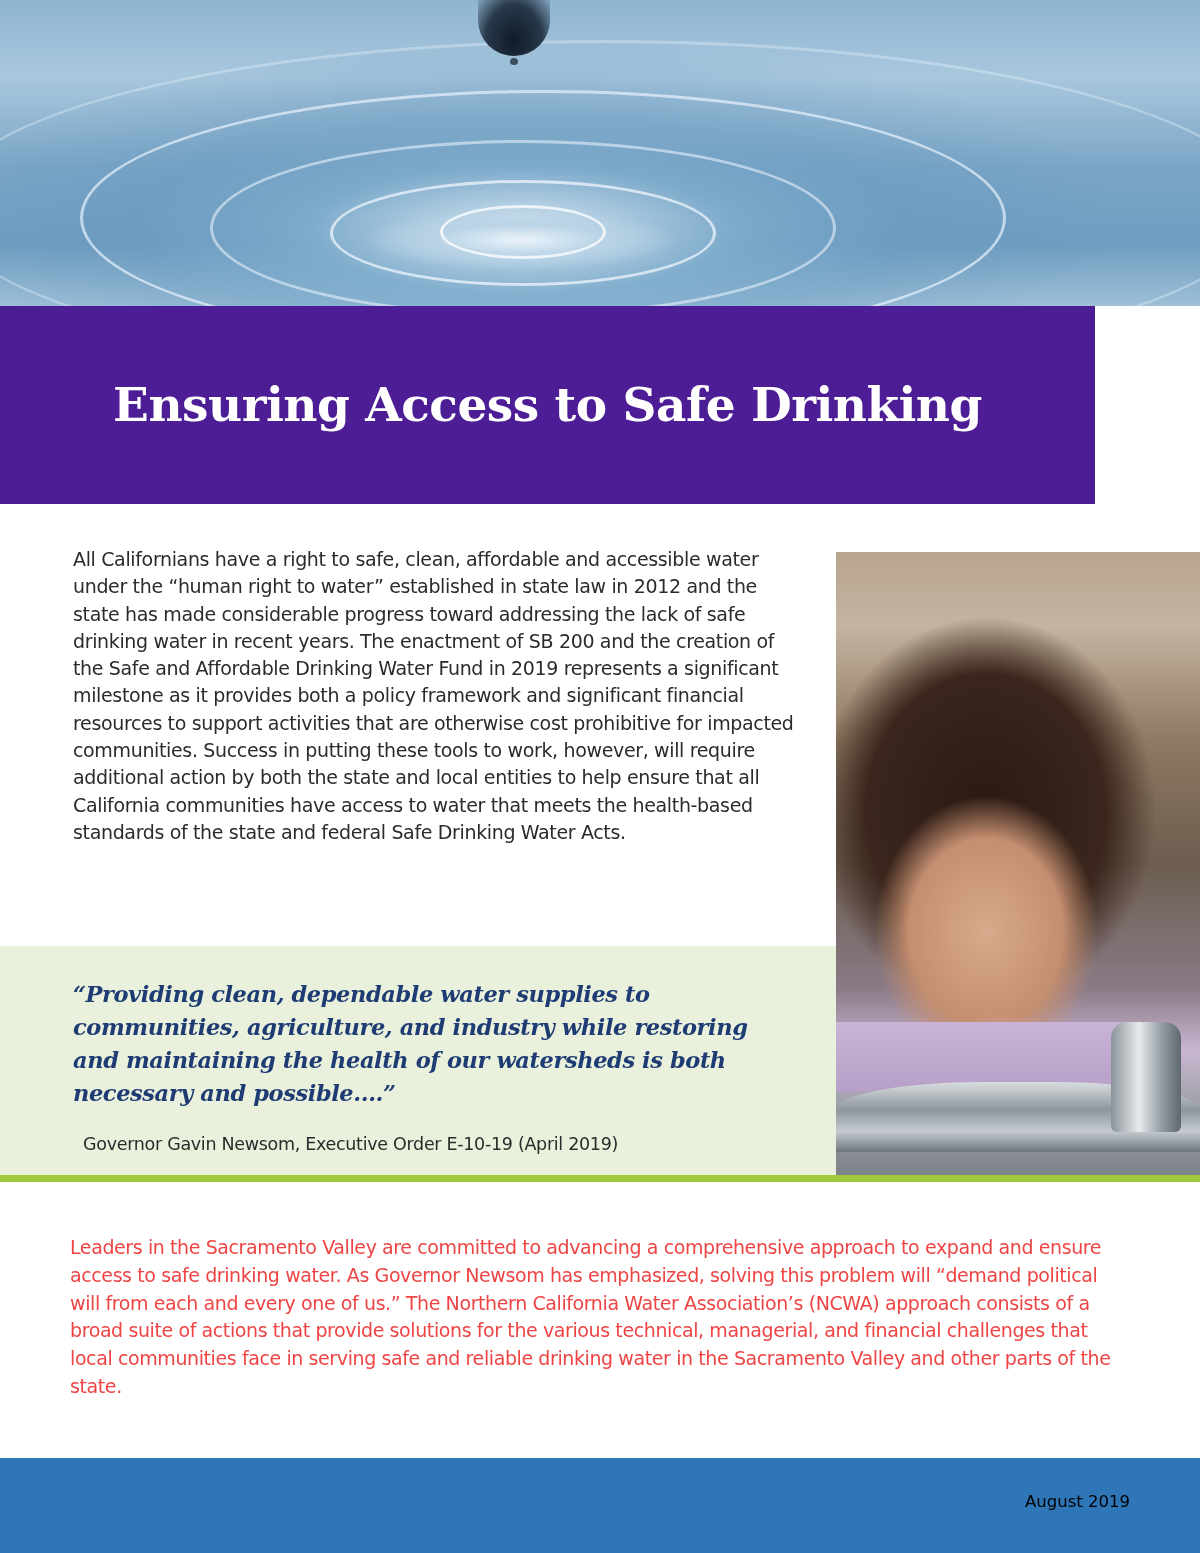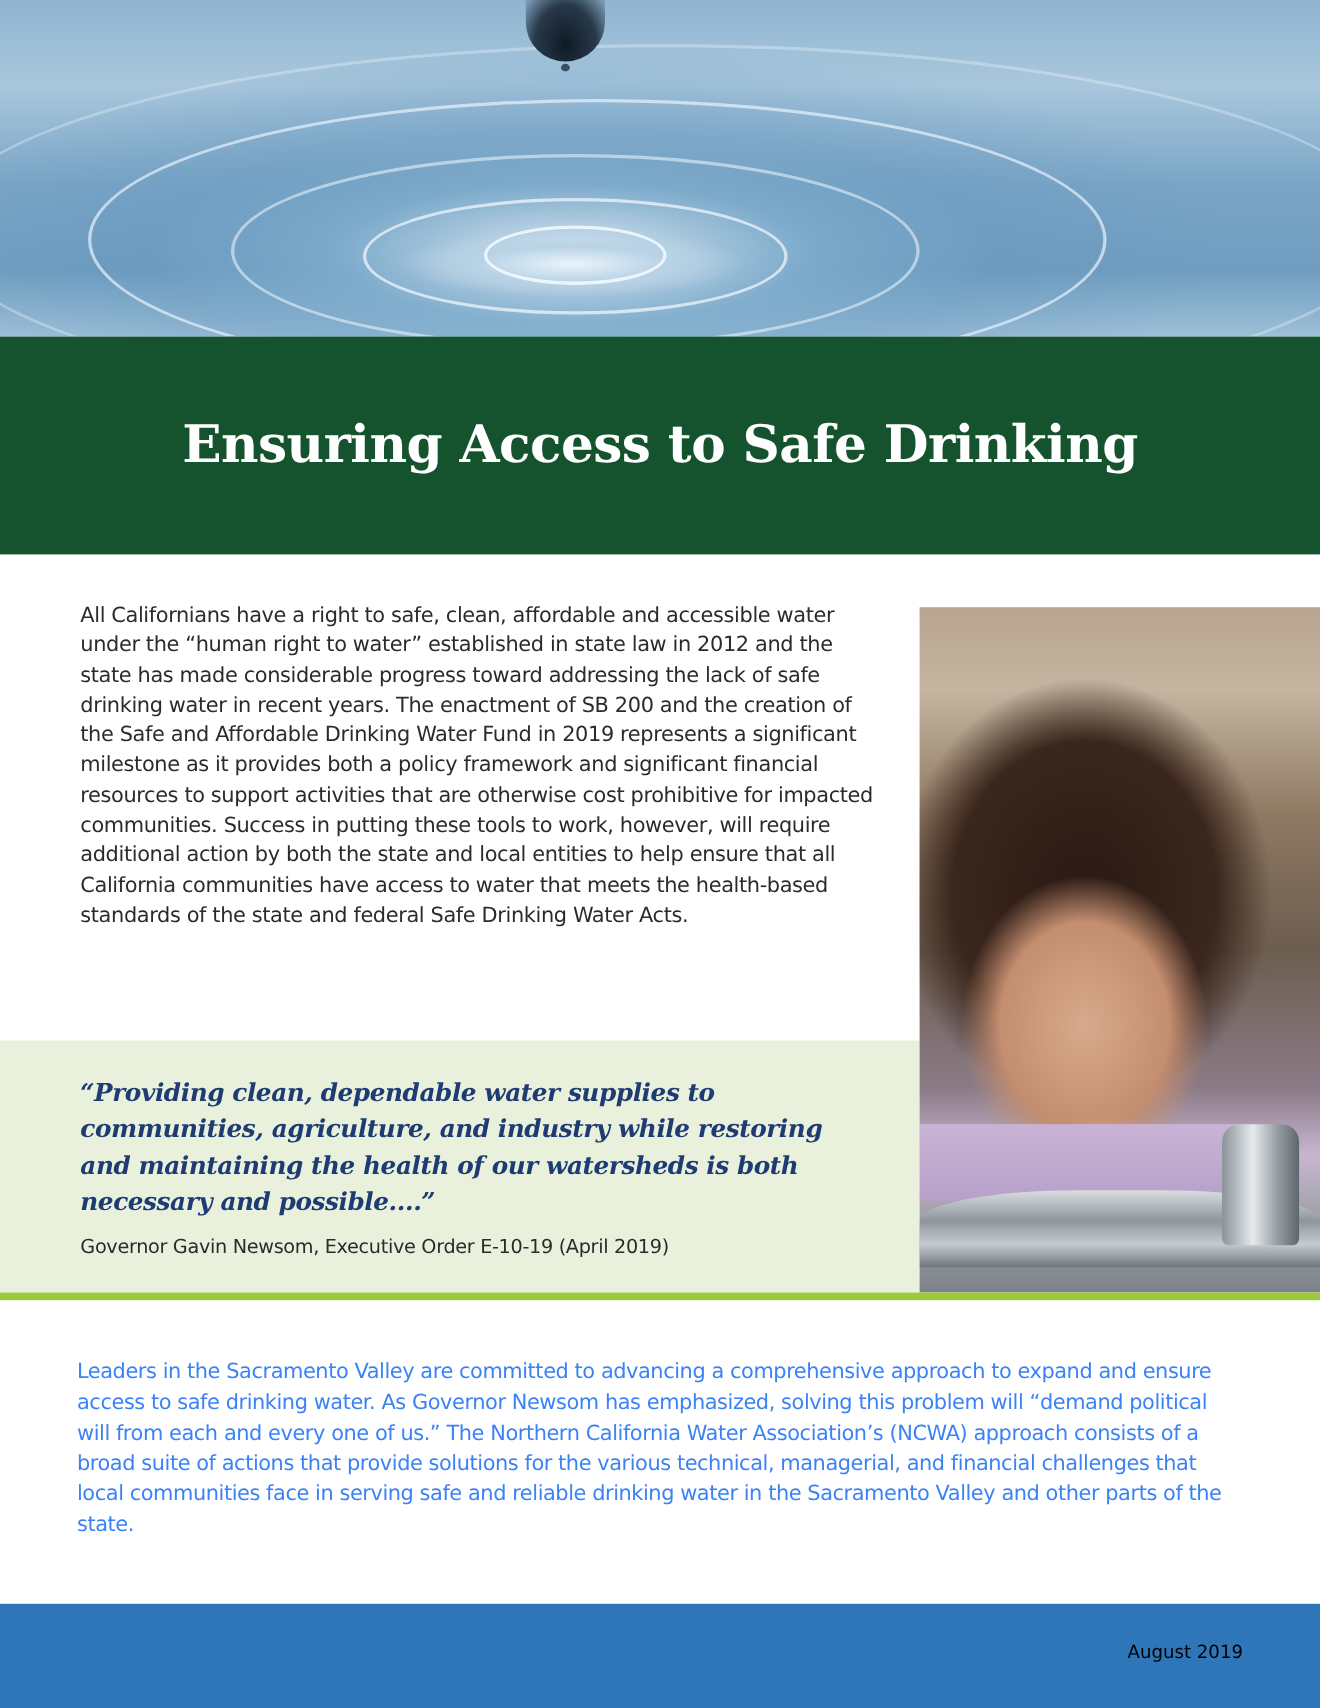--- a/index.html
+++ b/index.html
@@ -14,21 +14,21 @@
       radial-gradient(ellipse 700px 210px at 520px 220px, rgba(60,110,150,0.5) 0%, rgba(100,150,190,0.4) 50%, rgba(150,190,220,0) 85%),
       linear-gradient(180deg, #8fb5d1 0%, #a9c7dd 25%, #7aa5c6 55%, #6f9dc0 80%, #9ec0d8 100%);
   }
   .ripple { position:absolute; border-radius:50%; border:3px solid rgba(240,248,255,0.65); }
   .drop { position:absolute; left:478px; top:-6px; width:72px; height:62px;
     background:radial-gradient(ellipse at 50% 75%, #0f1a26 0%, #28394a 55%, #7a9bb5 90%);
     border-radius:0 0 36px 36px; }
   .drop-tip { position:absolute; left:510px; top:58px; width:8px; height:7px; border-radius:50%; background:#3a4e60; }
 
   
-  .banner { position:absolute; left:0; top:306px; width:1200px; height:198px; background:#14532d;
+  .banner { position:absolute; left:0; top:306px; width:1095px; height:198px; background:#4c1d95;
     display:flex; flex-direction:column; align-items:center; justify-content:center; }
   .banner h1 { margin:0; color:#ffffff; font-family:"DejaVu Serif", serif; font-weight:bold;
     font-size:47px; line-height:70px; text-align:center; letter-spacing:-0.5px; }
 
   
   .intro { position:absolute; left:73px; top:546px; width:730px; color:#2b2b2b;
     font-family:"DejaVu Sans", sans-serif; font-size:19px; line-height:27.3px; letter-spacing:-0.35px; }
 
   
   .quote-box { position:absolute; left:0; top:946px; width:836px; height:229px; background:#e9f1dd; }
@@ -48,21 +48,21 @@
   .photo .fountain-bowl { position:absolute; left:0; top:530px; width:364px; height:70px;
     background:linear-gradient(180deg,#d9dde0 0%, #8e969c 40%, #c5cbd0 70%, #6f777e 100%); border-radius:40% 40% 0 0; }
   .photo .spout { position:absolute; left:275px; top:470px; width:70px; height:110px;
     background:linear-gradient(90deg,#8b9399 0%,#e6eaed 40%,#9aa2a8 70%,#5f676e 100%); border-radius:16px 16px 6px 6px; }
   .photo .shirt { position:absolute; left:0; top:470px; width:300px; height:70px;
     background:linear-gradient(180deg,#c9b3d6 0%,#b7a0c8 100%); }
 
   .green-rule { position:absolute; left:0; top:1175px; width:1200px; height:7px; background:#9fc93c; }
 
   
-  .closing { position:absolute; left:70px; top:1234px; width:1060px; color:#3b82f6;
+  .closing { position:absolute; left:70px; top:1234px; width:1060px; color:#ef4444;
     font-family:"DejaVu Sans", sans-serif; font-size:19px; line-height:27.8px; letter-spacing:-0.4px; }
 
   
   .footer { position:absolute; left:0; top:1458px; width:1200px; height:95px; background:#2e76b8; }
   .footer-date { position:absolute; right:70px; top:1492px; color:#000000;
     font-family:"DejaVu Sans", sans-serif; font-weight:normal; font-size:16.5px; }
 </style>
 </head>
 <body>
 
@@ -79,21 +79,21 @@
 <div class="banner">
   <h1>
     <span>Ensuring Access to Safe Drinking</span><br>
   </h1>
 </div>
 
 <p class="intro" style="margin:0;">All Californians have a right to safe, clean, affordable and accessible water under the “human right to water” established in state law in 2012 and the state has made considerable progress toward addressing the lack of safe drinking water in recent years. The enactment of SB 200 and the creation of the Safe and Affordable Drinking Water Fund in 2019 represents a significant milestone as it provides both a policy framework and significant financial resources to support activities that are otherwise cost prohibitive for impacted communities. Success in putting these tools to work, however, will require additional action by both the state and local entities to help ensure that all California communities have access to water that meets the health-based standards of the state and federal Safe Drinking Water Acts.</p>
 
 <div class="quote-box"></div>
 <p class="quote-text" style="margin:0;">“Providing clean, dependable water supplies to communities, agriculture, and industry while restoring and maintaining the health of our watersheds is both necessary and possible....”</p>
-<p class="quote-attr" style="margin:0;">Governor Gavin Newsom, Executive Order E-10-19 (April 2019)</p>
+<p class="quote-attr" style="margin:10px;">Governor Gavin Newsom, Executive Order E-10-19 (April 2019)</p>
 
 <div class="photo">
   <div class="shirt"></div>
   <div class="fountain-bowl"></div>
   <div class="spout"></div>
 </div>
 
 <div class="green-rule"></div>
 
 <p class="closing" style="margin:0;">Leaders in the Sacramento Valley are committed to advancing a comprehensive approach to expand and ensure access to safe drinking water. As Governor Newsom has emphasized, solving this problem will “demand political will from each and every one of us.” The Northern California Water Association’s (NCWA) approach consists of a broad suite of actions that provide solutions for the various technical, managerial, and financial challenges that local communities face in serving safe and reliable drinking water in the Sacramento Valley and other parts of the state.</p>

